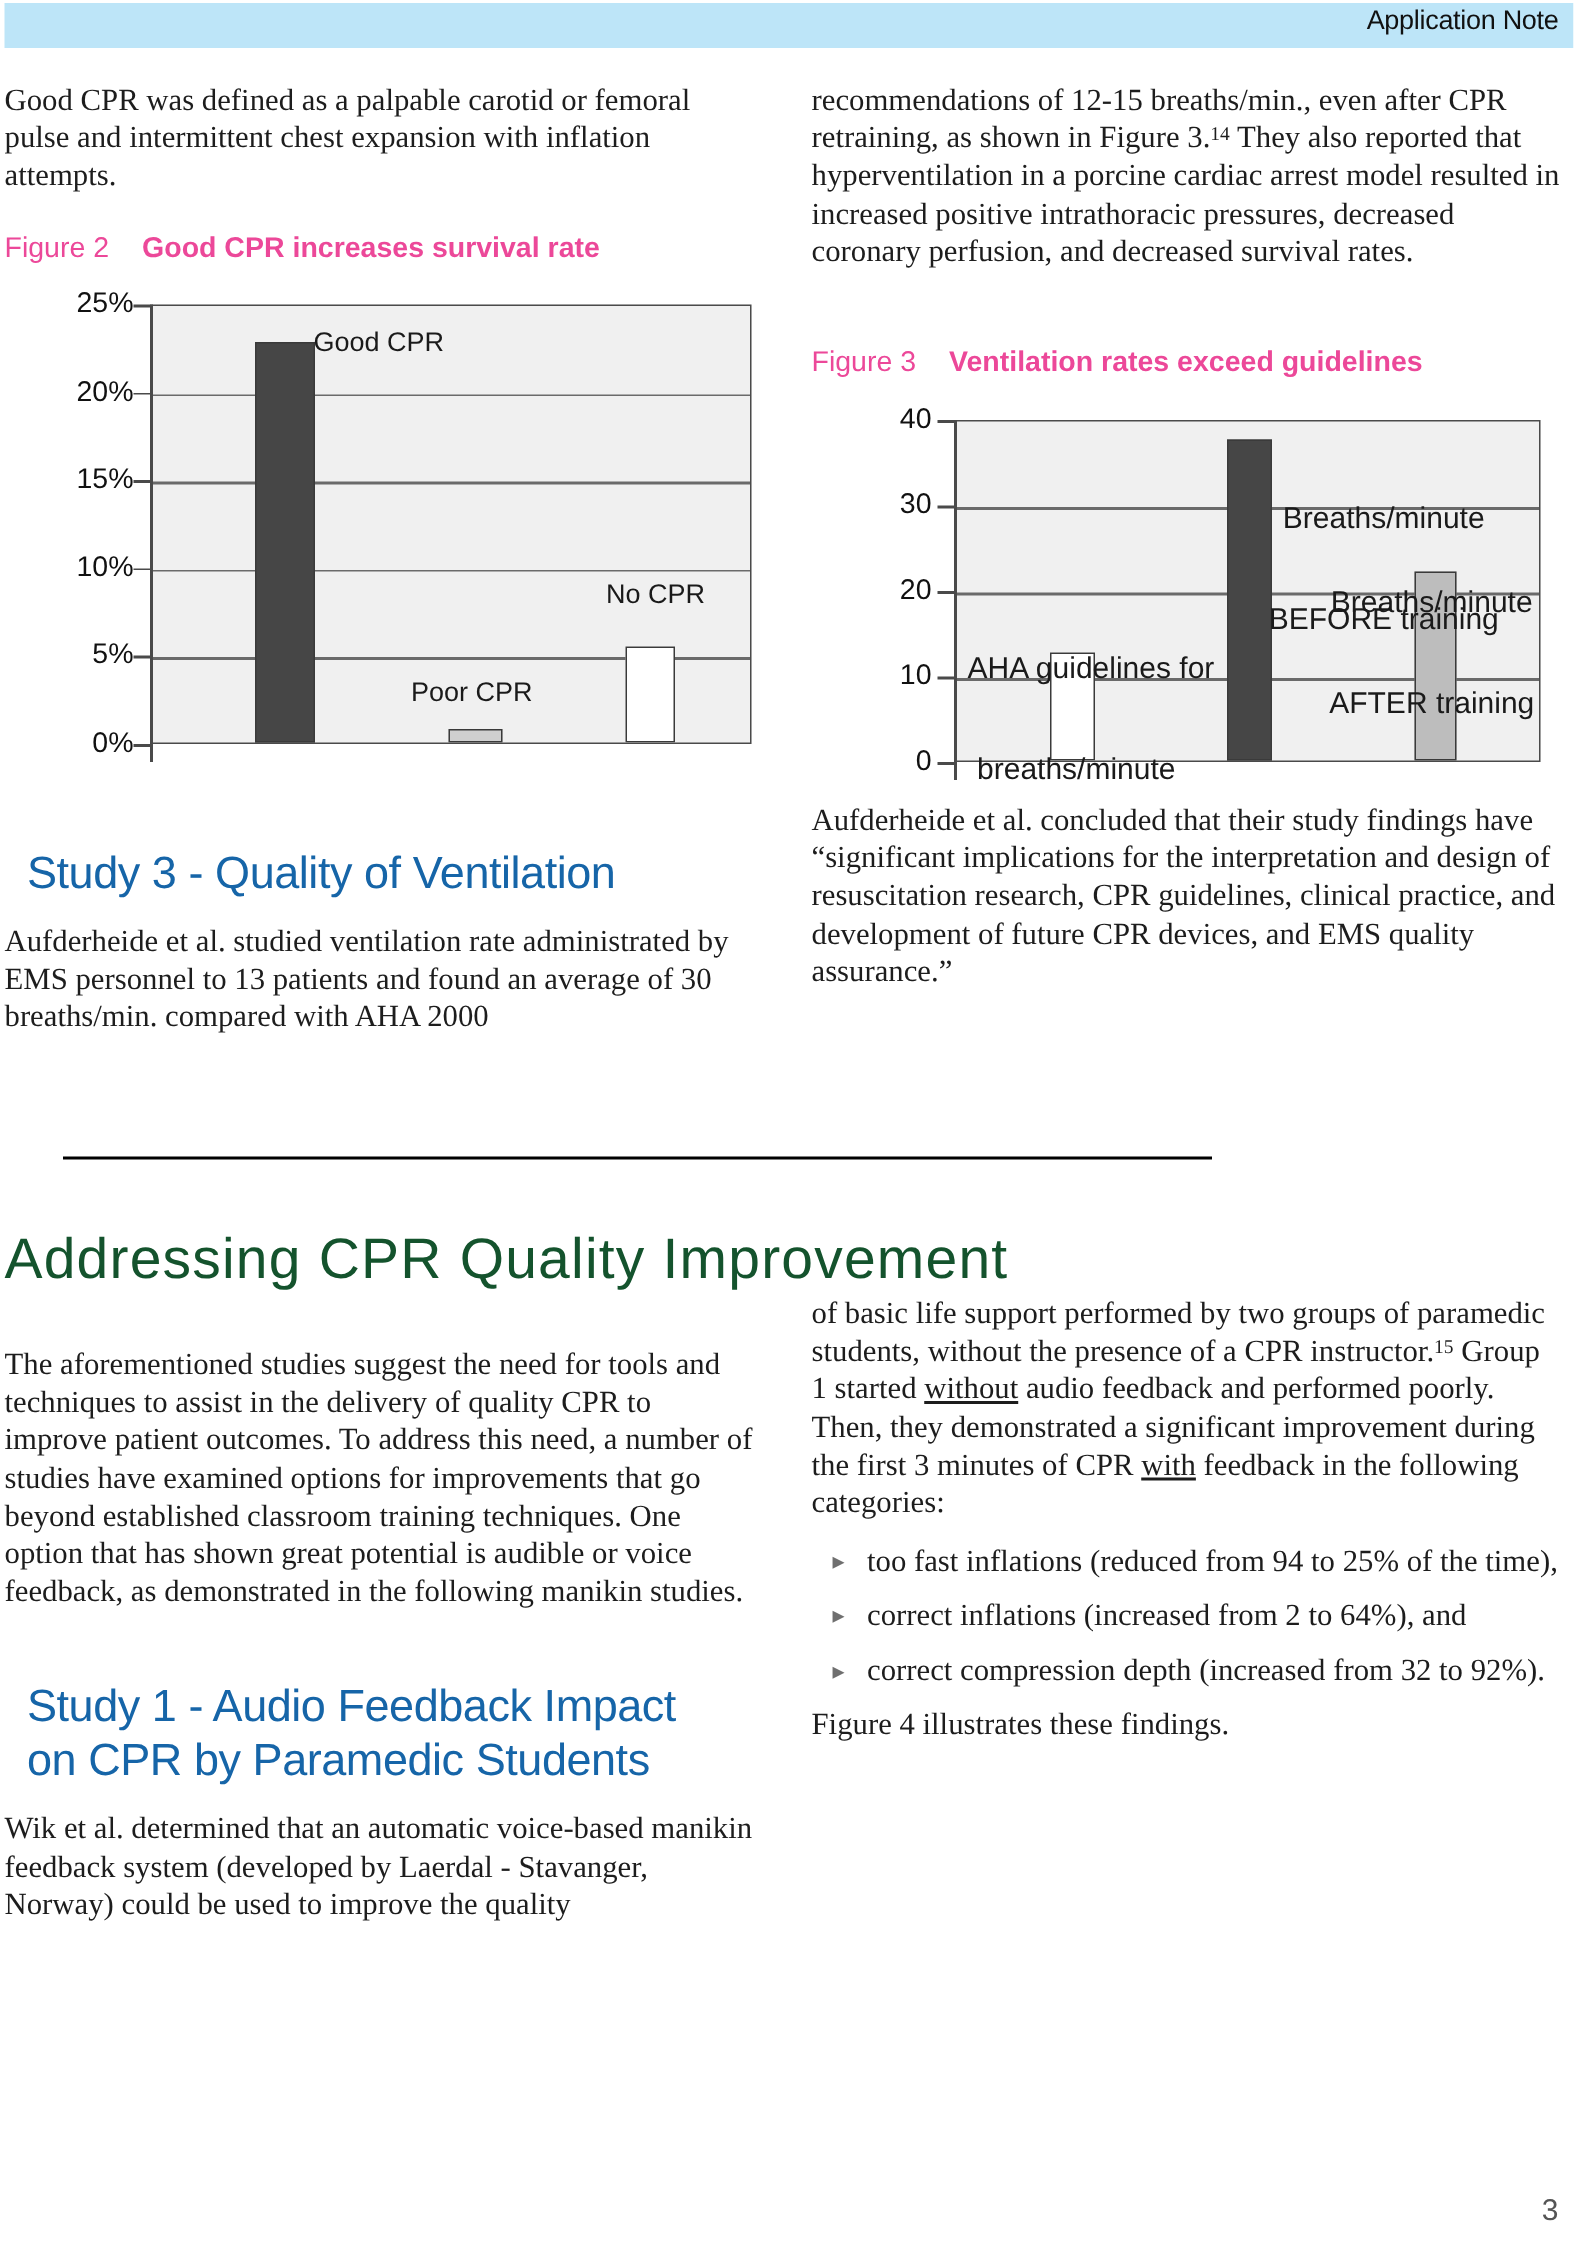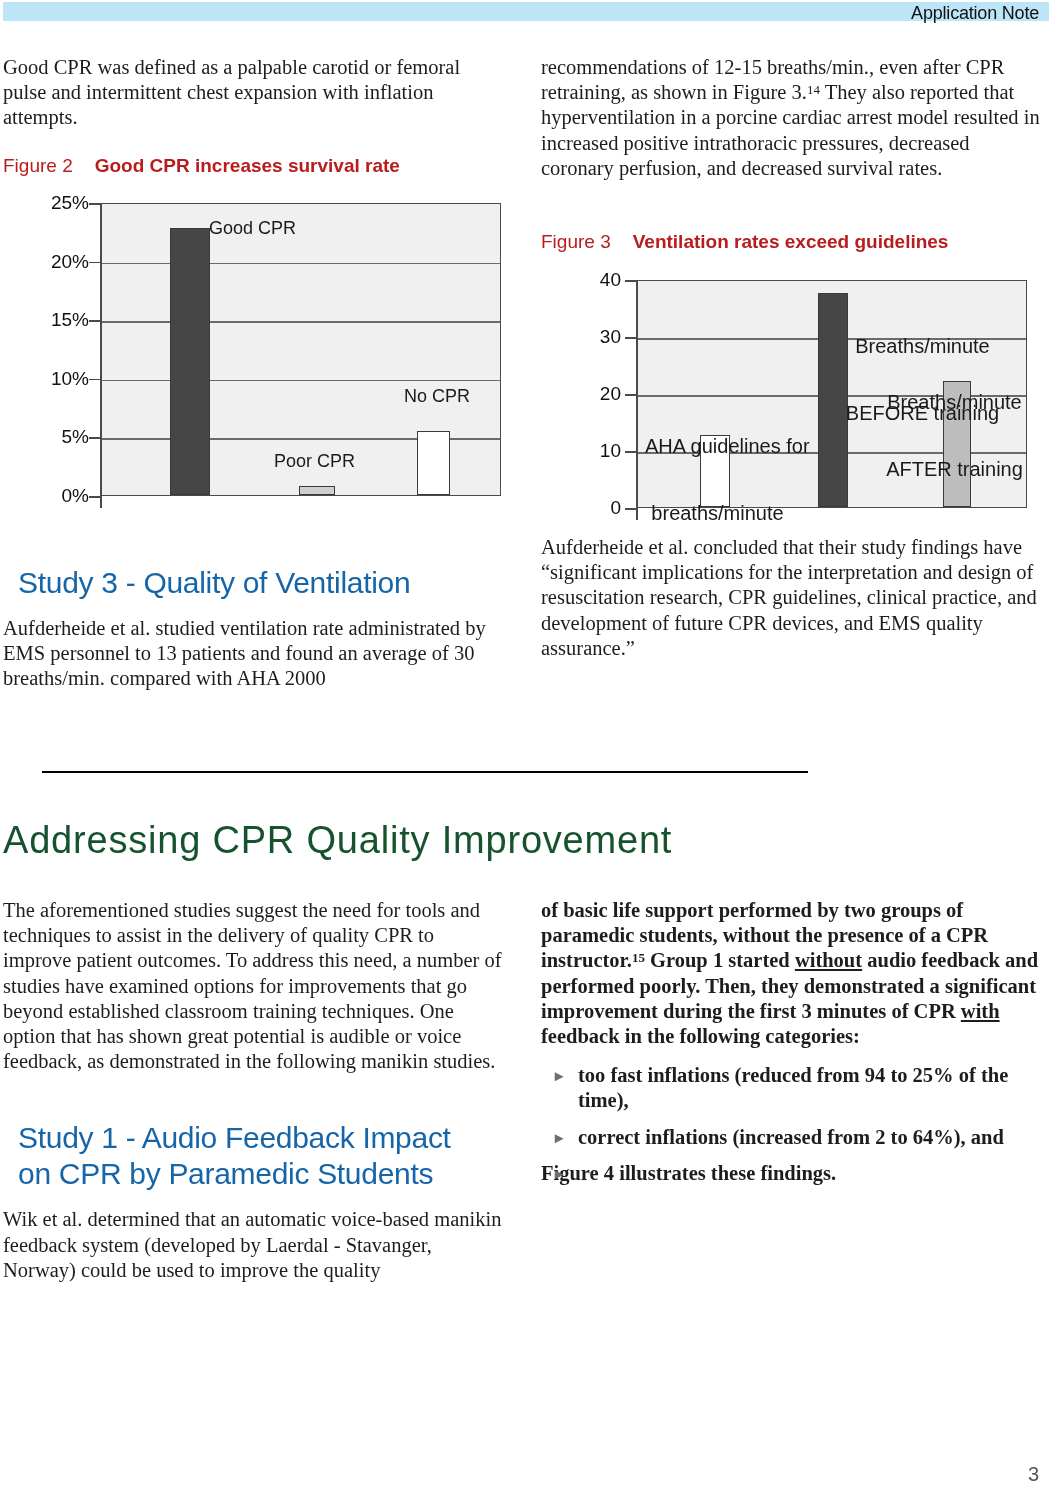--- a/index.html
+++ b/index.html
@@ -15,21 +15,21 @@
     color: #1a1a1a;
     overflow: hidden;
   }
 
   
   #header-band {
     position: absolute;
     left: 3px;
     top: 2px;
     width: 1046px;
-    height: 19px;
+    height: 30px;
     background: #bde5f8;
   }
   #header-title {
     position: absolute;
     right: 10px;
     top: 1px;
     font-family: "Liberation Sans", sans-serif;
     font-size: 18px;
     font-weight: 400;
     color: #111;
@@ -56,21 +56,21 @@
     font-size: 13px;
     vertical-align: 5px;
     line-height: 0;
   }
   .uline { text-decoration: underline; }
 
   
   .fig-caption {
     font-family: "Liberation Sans", sans-serif;
     font-size: 19px;
-    color: #b91c1c;
+    color: #ec4899;
     white-space: nowrap;
   }
   .fig-caption .fig-num { font-weight: 400; }
   .fig-caption .fig-title {
     font-weight: bold;
     margin-left: 22px;
   }
 
   
   h2.sub-head {
@@ -306,33 +306,34 @@
 <div id="section-rule"></div>
 
 <h1 class="major-head" style="position:absolute;left:3px;top:818px;width:900px;">Addressing CPR Quality Improvement</h1>
 
 <div class="col col-left" style="top:898px;">
   <p class="body">The aforementioned studies suggest the need for tools and techniques to assist in the delivery of quality CPR to improve patient outcomes. To address this need, a number of studies have examined options for improvements that go beyond established classroom training techniques. One option that has shown great potential is audible or voice feedback, as demonstrated in the following manikin studies.</p>
   <h2 class="sub-head" style="margin-top:46px;">Study 1 - Audio Feedback Impact on CPR by Paramedic Students</h2>
   <p class="body" style="">Wik et al. determined that an automatic voice-based manikin feedback system (developed by Laerdal - Stavanger, Norway) could be used to improve the quality</p>
 </div>
 
-<div class="col col-right" style="top:898px;font-weight:bold;">
+<div class="col col-right" style="top:864px;">
   <p class="body"><span>of basic life support performed by two groups of paramedic students, without the presence of a CPR instructor.</span><sup class="ref">15</sup><span> Group 1 started </span><span class="uline">without</span><span> audio feedback and performed poorly. Then, they demonstrated a significant improvement during the first 3 minutes of CPR </span><span class="uline">with</span><span> feedback in the following categories:</span></p>
 
   <ul class="arrow-list" style="margin-top:14px;">
     <li>
       <span class="bullet-glyph">▸</span>
       <span>too fast inflations (reduced from 94 to 25% of the time),</span>
     </li>
     <li>
       <span class="bullet-glyph">▸</span>
       <span>correct inflations (increased from 2 to 64%), and</span>
     </li>
     <li>
       <span class="bullet-glyph">▸</span>
+      <span>correct compression depth (increased from 32 to 92%).</span>
     </li>
   </ul>
 
   <p class="body">Figure 4 illustrates these findings.</p>
 </div>
 
 <div id="page-number">3</div>
 
 </body></html>

